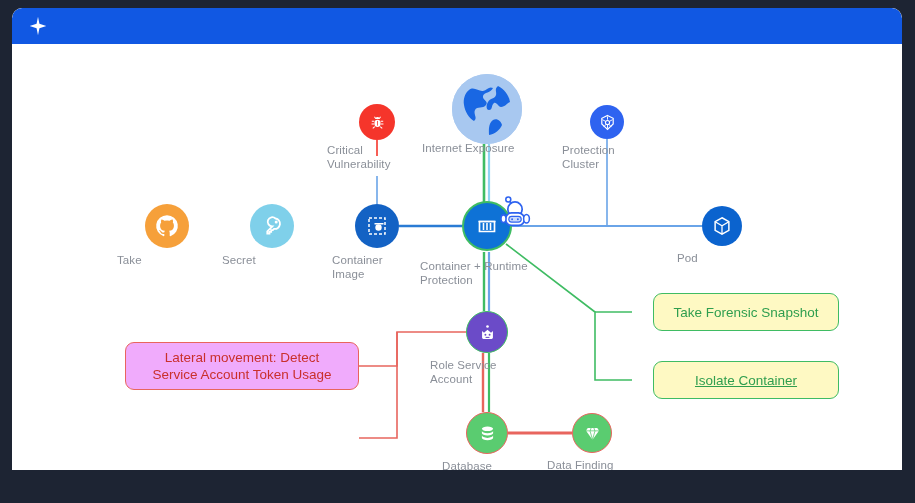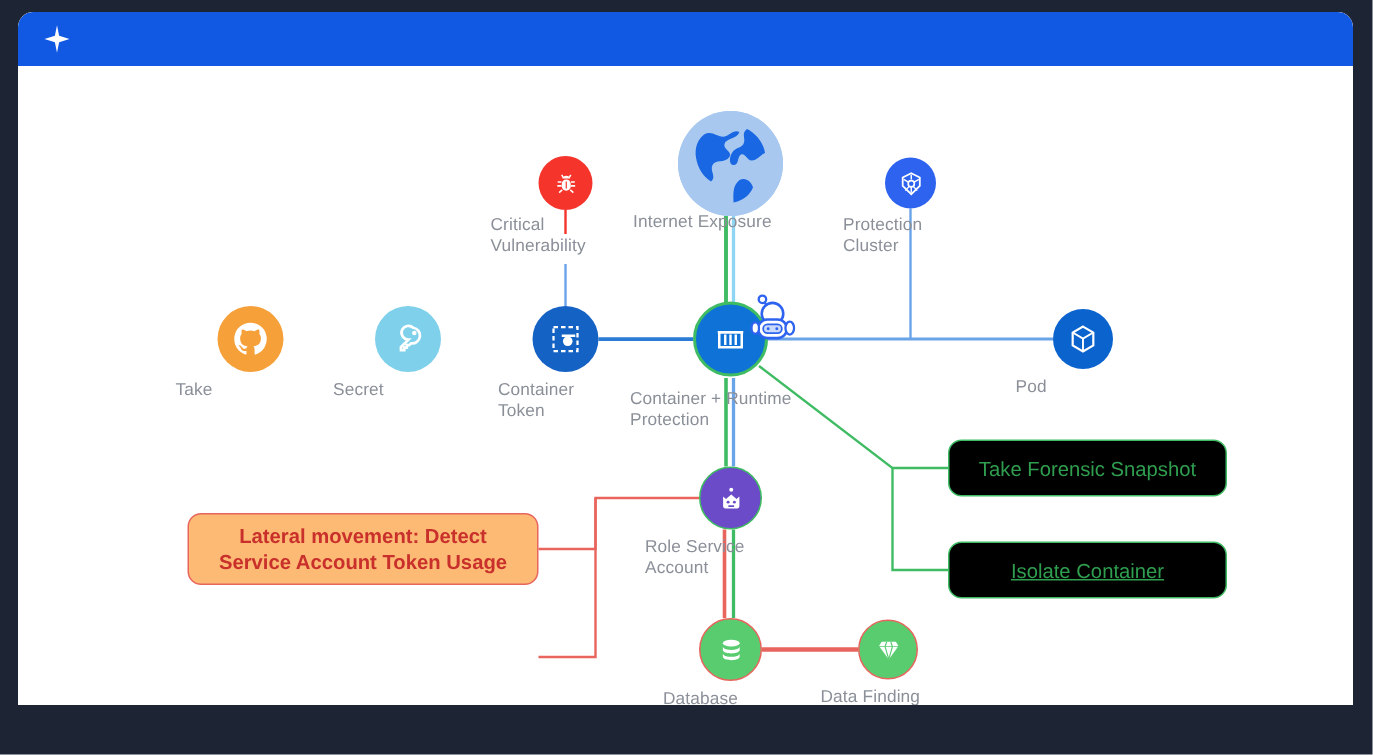--- a/index.html
+++ b/index.html
@@ -50,24 +50,24 @@
     box-sizing:border-box;
     border-radius:9px;
     display:flex;align-items:center;justify-content:center;
     text-align:center;
     font-size:13.5px;
     line-height:17px;
     padding:6px 10px;
     white-space:pre-line;
   }
   .box.alert{
-    background:#fdba74;border:1.4px solid #e8655e;color:#c9302c;font-weight:bold;
+    background:#f0abfc;border:1.4px solid #e8655e;color:#c9302c;
   }
   .box.action{
-    background:#000000;border:1.4px solid #3fbc63;color:#2f9e4f;
+    background:#fef9c3;border:1.4px solid #3fbc63;color:#2f9e4f;margin-left:21px;
   }
   .bot{
     position:absolute;width:46px;height:46px;
   }
 </style>
 </head>
 <body>
 
 <div class="app-window">
 
@@ -142,21 +142,21 @@
 
     <div class="node">
       <div class="bubble" style="left:343px;top:160px;width:44px;height:44px;background:#1362C4;">
         <svg viewBox="0 0 24 24" width="24" height="24">
           <path fill="none" stroke="#fff" stroke-width="1.5" stroke-dasharray="3 2" d="M4 4h16v16H4z"></path>
           <circle cx="13.5" cy="13.5" r="3.2" fill="#fff"></circle>
           <path fill="#fff" d="M9.5 9h9v1.6h-9z"></path>
         </svg>
       </div>
       <div class="nlabel" style="left:320px;top:210px;width:90px;">Container
-Token</div>
+Image</div>
     </div>
 
     <div class="node">
       <div class="bubble" style="left:450px;top:157px;width:50px;height:50px;background:#0E72D6;border:2.5px solid #3FBC63;">
         <svg viewBox="0 0 24 24" width="24" height="24">
           <path fill="none" stroke="#fff" stroke-width="1.7" d="M4.5 7.5h15v10h-15z"></path>
           <path stroke="#fff" stroke-width="1.6" d="M8.5 9v7M12 9v7M15.5 9v7"></path>
           <path stroke="#fff" stroke-width="1.7" d="M3.5 7.5h17"></path>
         </svg>
       </div>

